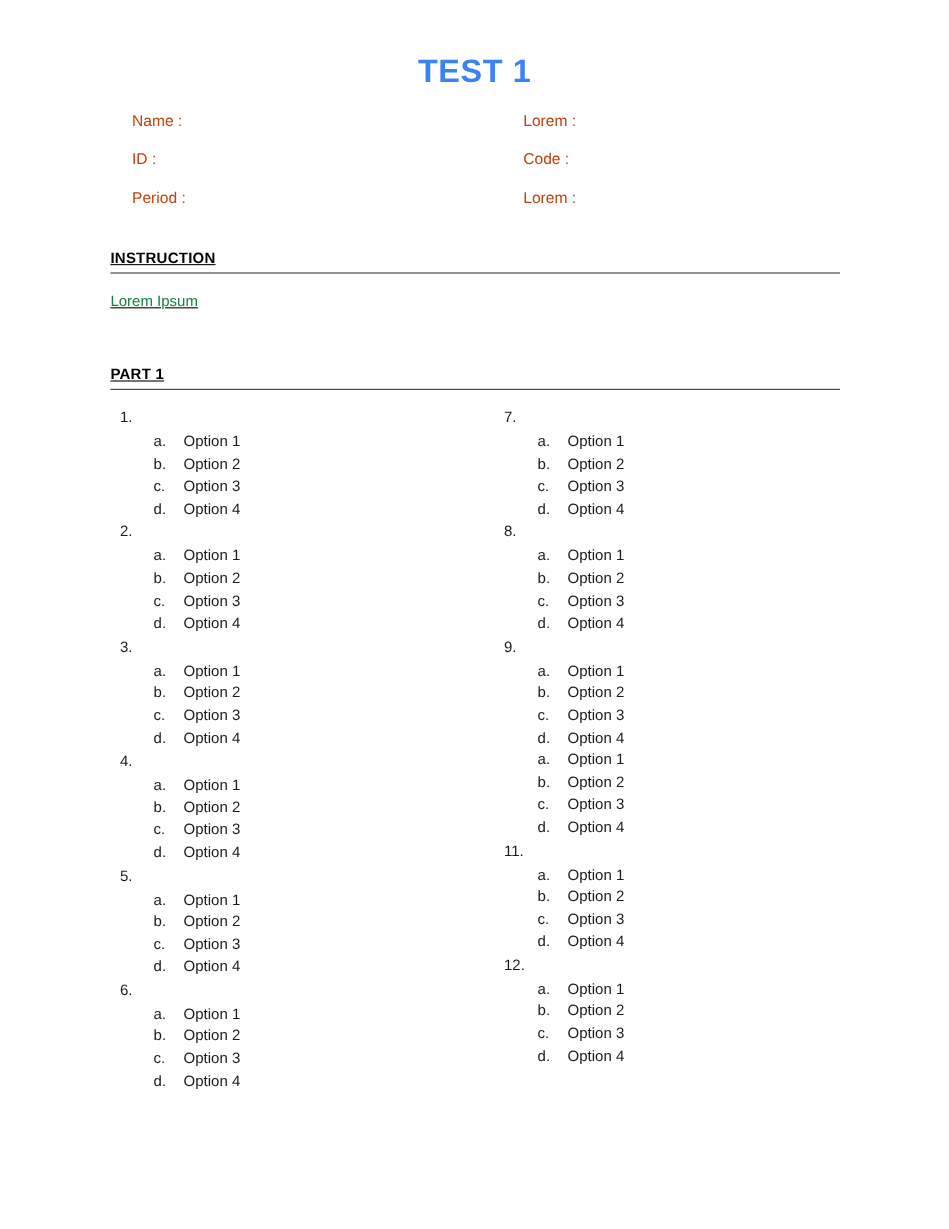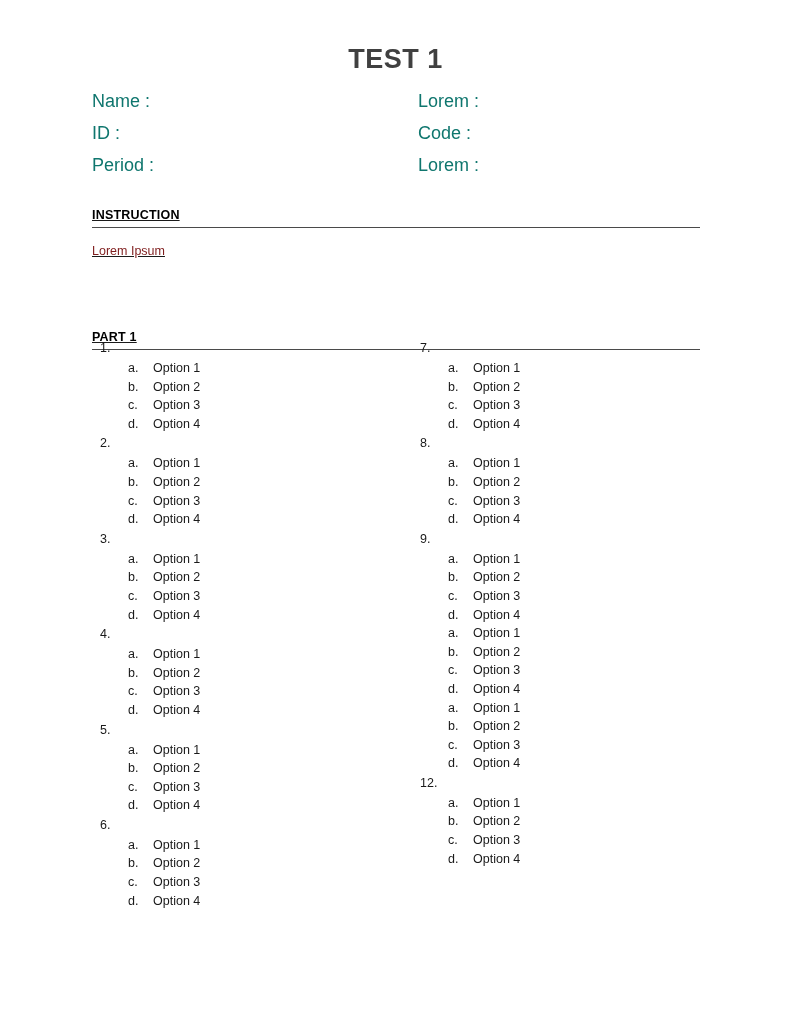--- a/index.html
+++ b/index.html
@@ -18,38 +18,39 @@
   }
   .doc-title {
     position: absolute;
     top: 44px;
     left: 0;
     width: 791px;
     text-align: center;
     font-size: 27px;
     font-weight: bold;
     letter-spacing: 0.5px;
-    color: #404040;
+    color: #3b82f6;
   }
   .fields {
     position: absolute;
     top: 92px;
     left: 92px;
     width: 608px;
   }
   .field-row {
     position: relative;
     height: 32px;
     line-height: 18px;
   }
   .field-label {
     position: absolute;
-    font-size: 18px;
-    color: #0f766e;
+    font-size: 13px;
+    color: #c2410c;
     white-space: pre;
+    margin-left: 18px;
   }
   .field-left  { left: 0px; }
   .field-right { left: 326px; }
 
   .section {
     position: absolute;
     left: 92px;
     width: 608px;
     text-decoration: underline;
   }
@@ -61,25 +62,25 @@
     padding-bottom: 5px;
   }
   .section-rule {
     width: 608px;
     height: 1px;
     background: #4a4a4a;
   }
   .section-body {
     font-size: 12.5px;
     padding-top: 16px;
-    color: #7f1d1d;
+    color: #15803d;
   }
 
   #instruction-section { top: 208px; }
-  #part1-section { top: 305px; margin-top: 25px; }
+  #part1-section { top: 305px; }
 
   .questions {
     position: absolute;
     top: 338px;
     left: 92px;
     width: 640px;
     display: flex;
     flex-direction: row;
   }
   .q-column {
@@ -356,20 +357,21 @@
               <span class="option-letter">c.</span>
               <span class="option-text">Option 3</span>
             </div>
             <div class="option-row">
               <span class="option-letter">d.</span>
               <span class="option-text">Option 4</span>
             </div>
           </div>
         </div>
         <div class="q-block">
+          <div class="q-number">11.</div>
           <div class="q-options">
             <div class="option-row">
               <span class="option-letter">a.</span>
               <span class="option-text">Option 1</span>
             </div>
             <div class="option-row">
               <span class="option-letter">b.</span>
               <span class="option-text">Option 2</span>
             </div>
             <div class="option-row">

